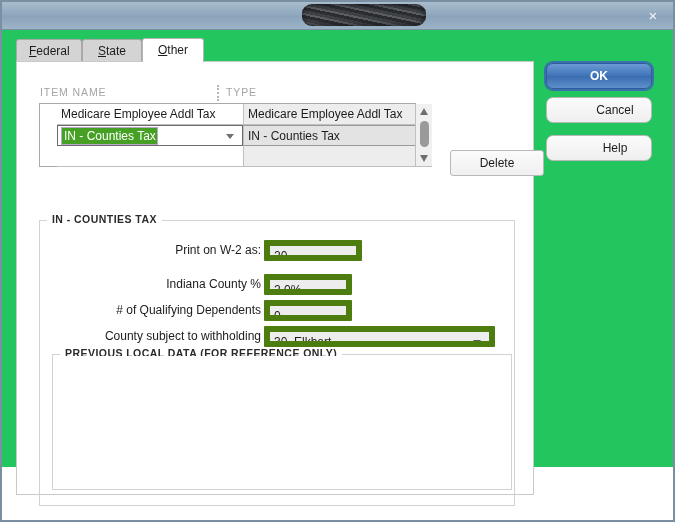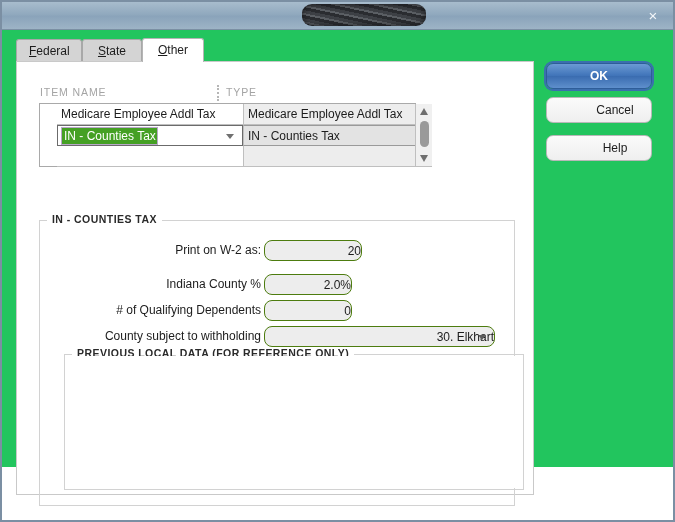--- a/index.html
+++ b/index.html
@@ -313,21 +313,21 @@
   }
 
   #group-tax {
     left: 22px;
     top: 158px;
     width: 476px;
     height: 286px;
   }
   #group-prev {
     position: absolute;
-    left: 24px;
+    left: 12px;
     top: 133px;
     width: 460px;
     height: 136px;
     box-sizing: border-box;
     border: 1px solid #d2d2d2;
   }
   #prev-inner {
     position: absolute;
     left: 1px; top: 1px;
     right: 1px; bottom: 1px;
@@ -358,28 +358,27 @@
     height: 21px;
   }
   .form-input {
     position: absolute;
     left: 224px;
     top: 0;
     height: 21px;
     line-height: 20px;
     box-sizing: border-box;
     background: #ededed;
-    border: 1px solid #4d7c0f;
-    border-radius: 8px;
+    border: 6px solid #4d7c0f;
+    border-radius: 1px;
     font-size: 12px;
     color: #1c1c1c;
     padding-left: 4px;
     white-space: nowrap;
     overflow: hidden;
-    text-align: right;
   }
   .form-input.w-sm { width: 98px; }
   .form-input.w-md { width: 88px; }
   .form-input.w-lg { width: 231px; }
   .combo-arrow {
     position: absolute;
     right: 8px;
     top: 8px;
     width: 0; height: 0;
     border-left: 4.5px solid transparent;
@@ -474,20 +473,21 @@
           <div class="sb-arrow up">
               <i></i>
             </div>
           <div id="sb-thumb"></div>
           <div class="sb-arrow down">
               <i></i>
             </div>
         </div>
       </div>
 
+      <div id="delete-button">Delete</div>
 
       <div class="groupbox" id="group-tax">
         <div class="group-label">IN - COUNTIES TAX</div>
 
         <div class="form-row" style="top:19px;width:460px;">
           <div class="form-label-wrap">
               <div class="form-label">Print on W-2 as:</div>
             </div>
           <div class="form-input w-sm">20</div>
         </div>

